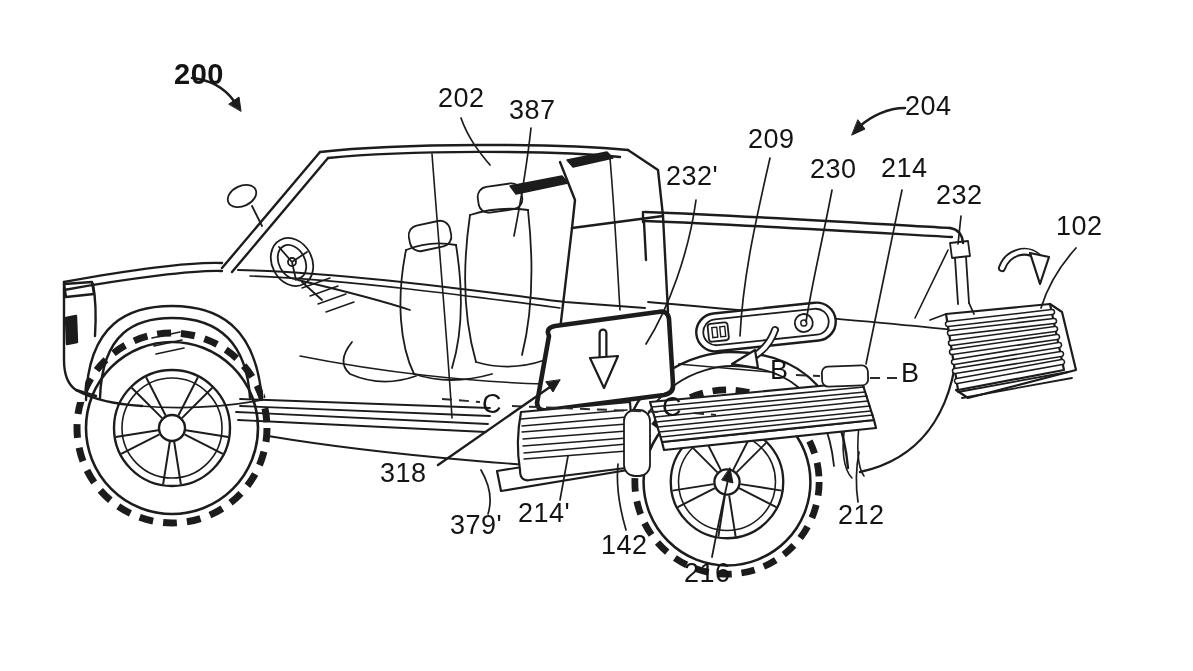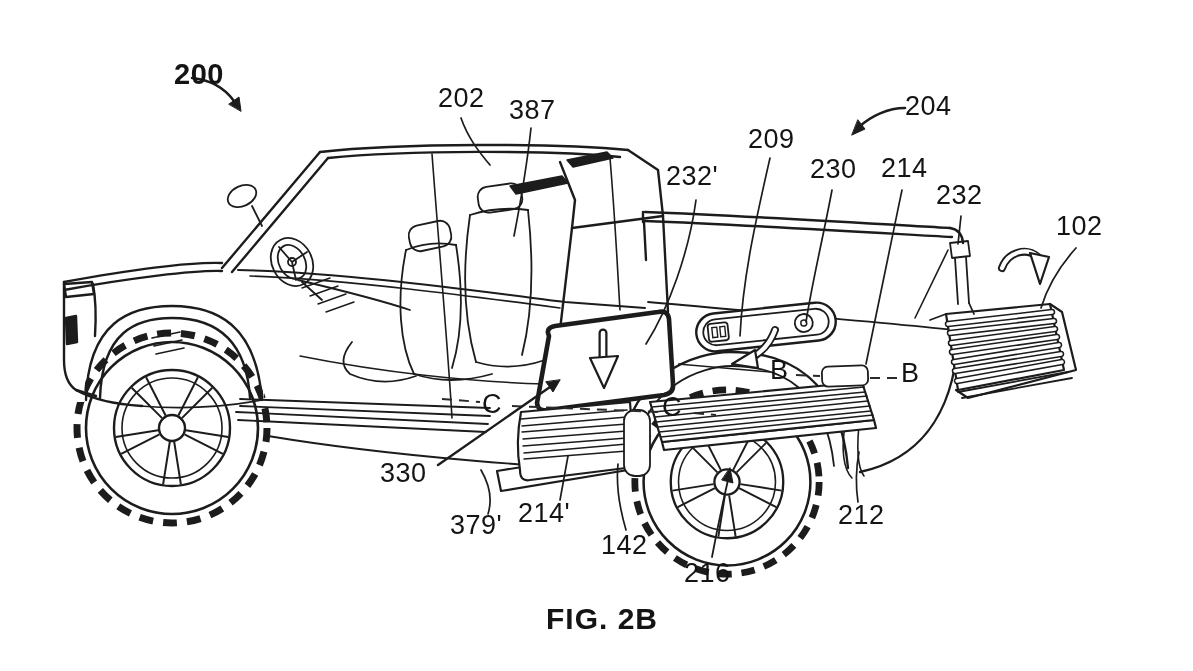--- a/index.html
+++ b/index.html
@@ -258,23 +258,22 @@
   <span class="ref-label" style="left:748px;top:126px">209</span>
   <span class="ref-label" style="left:810px;top:156px">230</span>
   <span class="ref-label" style="left:881px;top:155px">214</span>
   <span class="ref-label" style="left:936px;top:182px">232</span>
   <span class="ref-label" style="left:905px;top:93px">204</span>
   <span class="ref-label" style="left:1056px;top:213px">102</span>
   <span class="ref-label" style="left:770px;top:357px">B</span>
   <span class="ref-label" style="left:901px;top:360px">B</span>
   <span class="ref-label" style="left:482px;top:391px">C</span>
   <span class="ref-label" style="left:662px;top:394px">C</span>
-  <span class="ref-label" style="left:380px;top:460px">330</span>
+  <span class="ref-label" style="left:380px;top:460px">318</span>
   <span class="ref-label" style="left:450px;top:512px">379'</span>
   <span class="ref-label" style="left:518px;top:500px">214'</span>
   <span class="ref-label" style="left:601px;top:532px">142</span>
   <span class="ref-label" style="left:684px;top:560px">216</span>
   <span class="ref-label" style="left:838px;top:502px">212</span>
 </div>
 
-<div class="caption" style="left:546px;top:604px">FIG. 2B</div>
 
 </div>
 
 </body></html>

